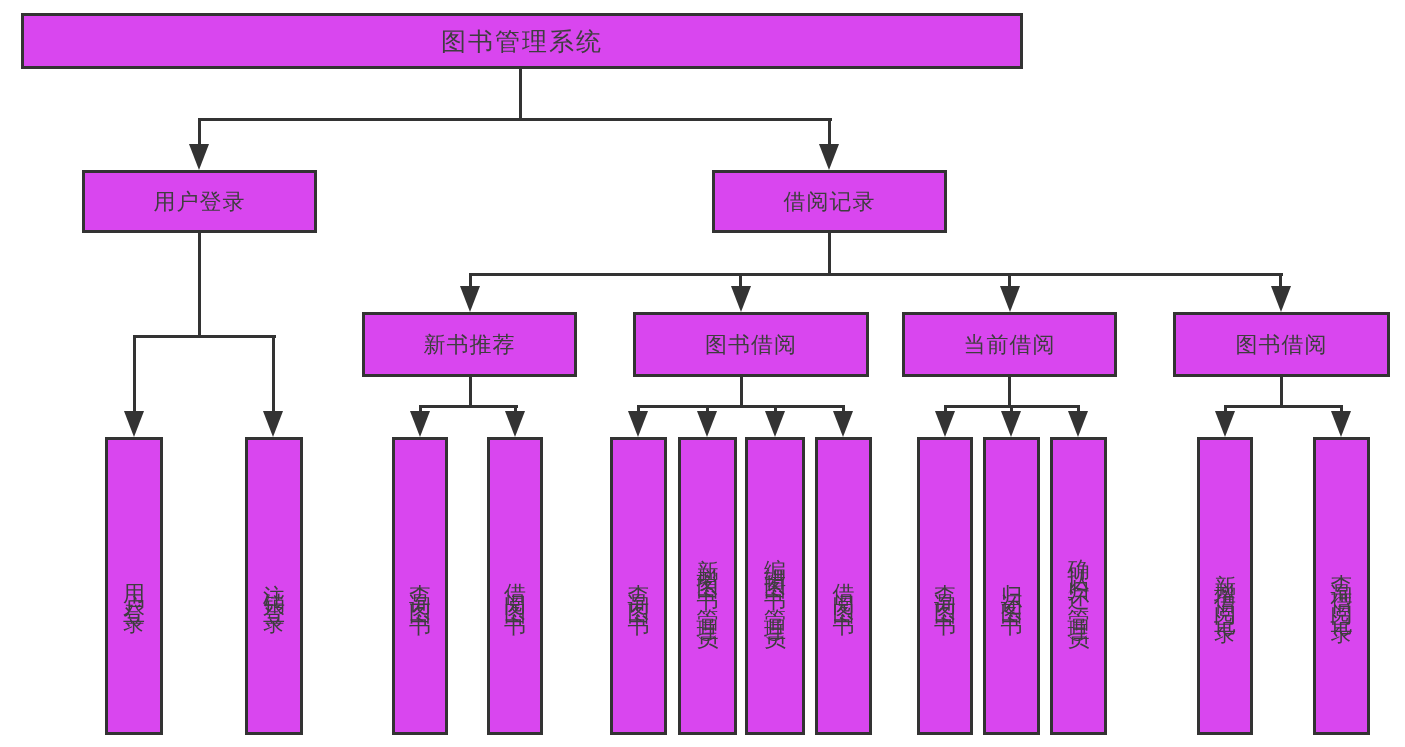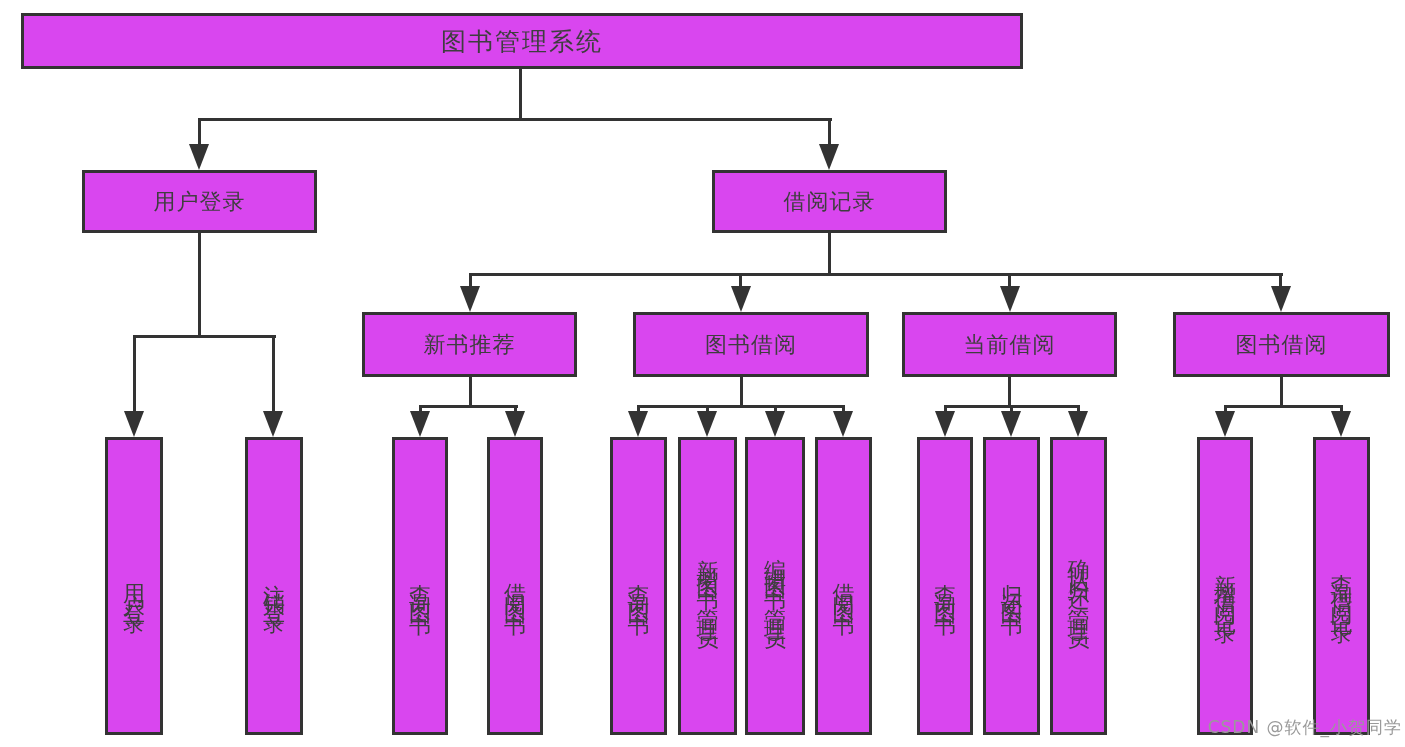--- a/index.html
+++ b/index.html
@@ -157,15 +157,14 @@
   <div class="vl" style="left:1077px;top:405px;height:8px;"></div>
   <div class="arrow" style="left:1068px;top:411px;"></div>
 
   <div class="vl" style="left:1280px;top:377px;height:28px;"></div>
   <div class="hl" style="left:1224px;top:405px;width:119px;"></div>
   <div class="vl" style="left:1224px;top:405px;height:8px;"></div>
   <div class="arrow" style="left:1215px;top:411px;"></div>
   <div class="vl" style="left:1340px;top:405px;height:8px;"></div>
   <div class="arrow" style="left:1331px;top:411px;"></div>
 
-  <div class="watermark">CSDN @软件_小贺同学</div>
 
 </div>
 
 </body></html>

